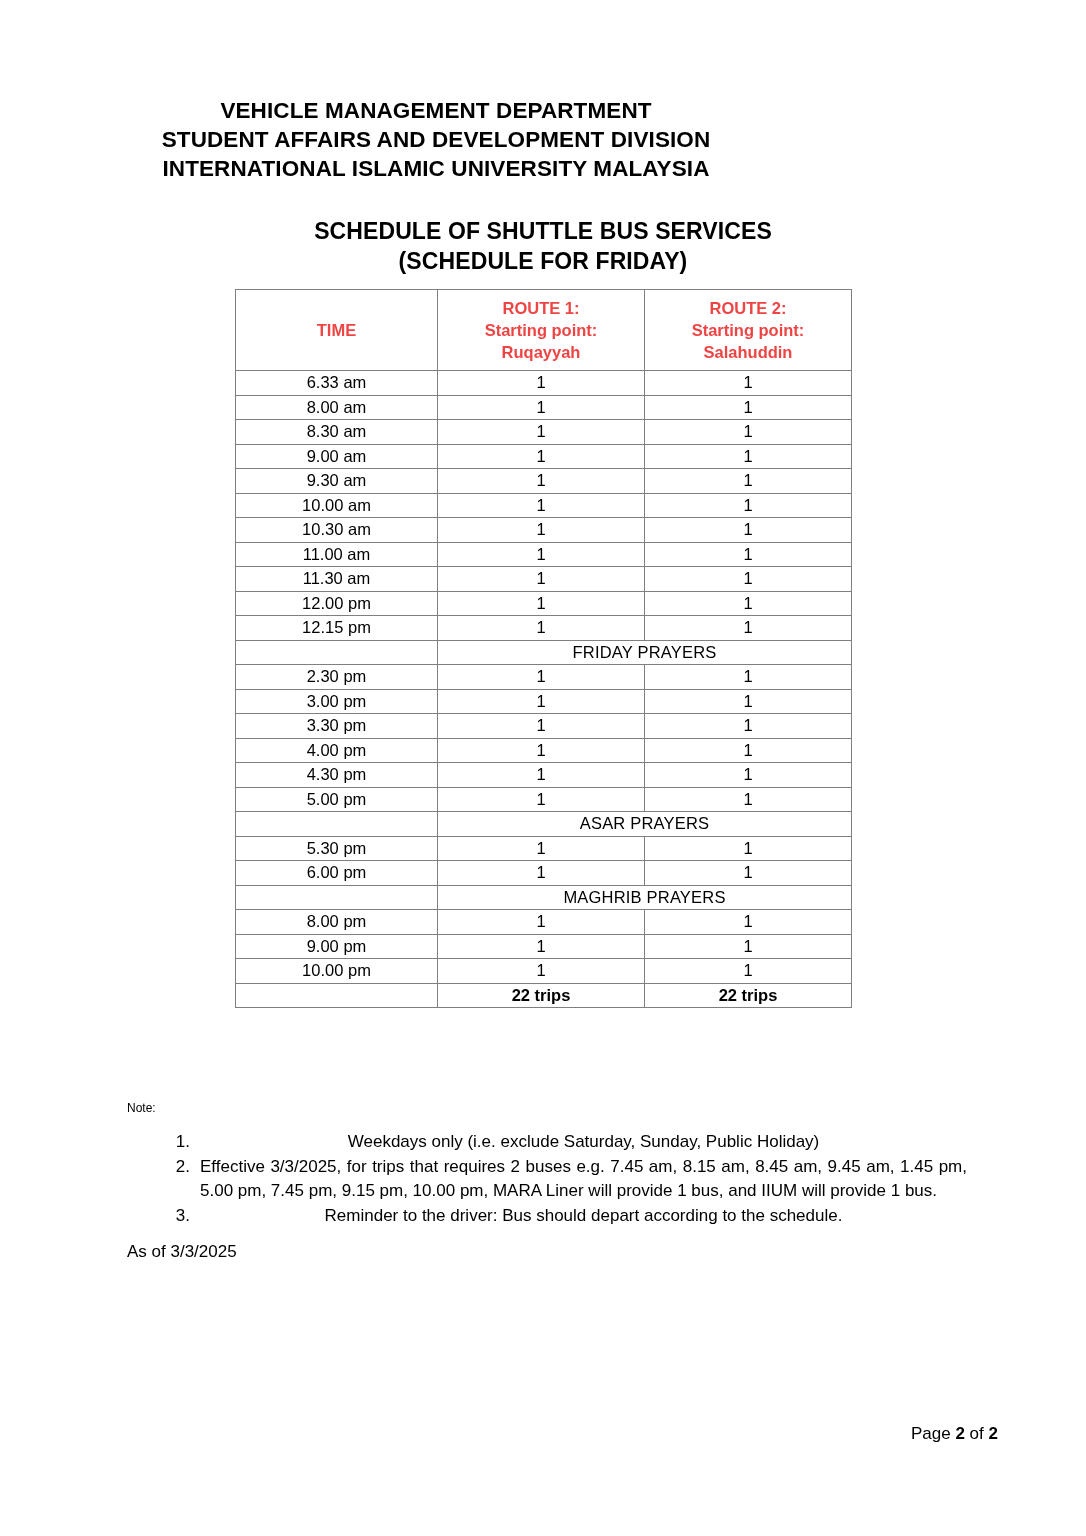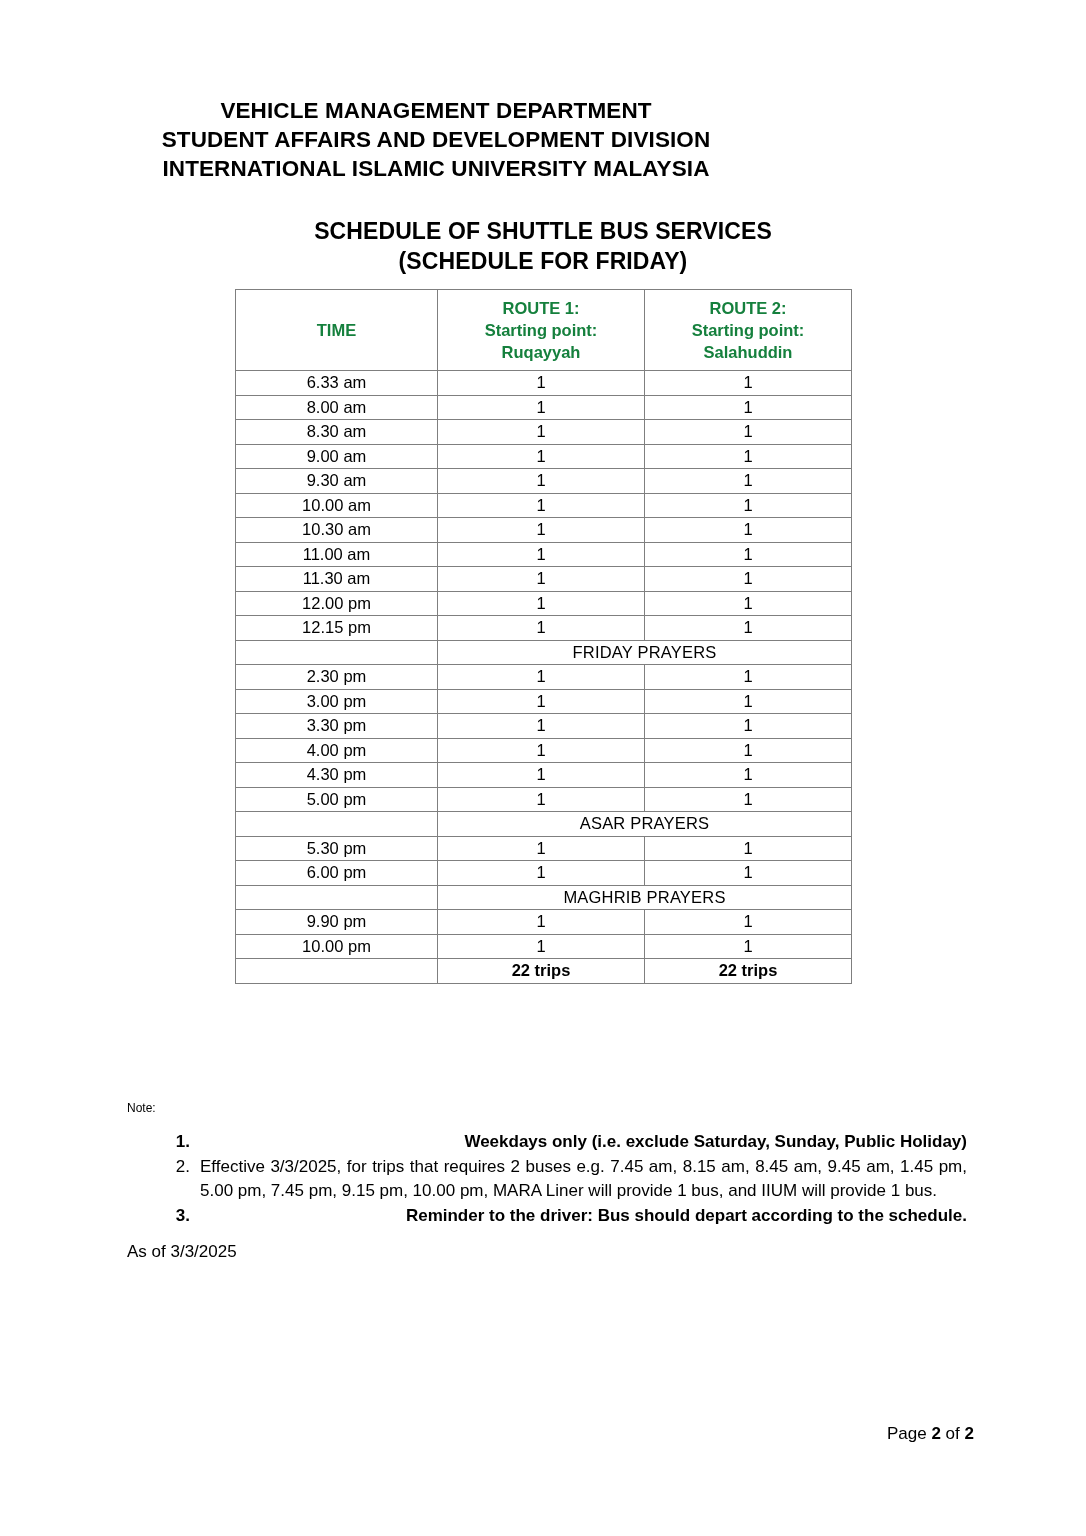--- a/index.html
+++ b/index.html
@@ -73,21 +73,21 @@
   table.schedule td {
     border: 1px solid #7f7f7f;
     padding: 0;
     text-align: center;
     vertical-align: middle;
     font-size: 16.5px;
     line-height: 23.5px;
     height: 23.5px;
   }
   table.schedule thead th {
-    color: #15803d;
+    color: #ef4444;
     font-weight: bold;
     font-size: 16.5px;
     line-height: 22px;
     height: 76px;
     padding: 2px 4px;
   }
   table.schedule thead th .hl { display: block; white-space: nowrap; }
 
   td.time-cell  { font-size: 17px; }
   td.count-cell { font-size: 17px; }
@@ -130,37 +130,37 @@
     margin-bottom: 0px;
   }
   ol.notes-list > li::before {
     content: counter(noteitem) ".";
     position: absolute;
     left: -34px;
     width: 24px;
     text-align: right;
     font-size: 17px;
   }
-  ol.notes-list > li.no-justify { text-align: right; font-weight: bold; }
+  ol.notes-list > li.no-justify { text-align: center; }
 
   .as-of {
     position: absolute;
     top: 1240px;
     left: 127px;
     font-size: 17px;
     line-height: 24px;
   }
 
   
   .footer-page {
     position: absolute;
     top: 1422px;
     left: 0;
     width: 1086px;
-    padding-right: 112px;
+    padding-right: 88px;
     box-sizing: border-box;
     text-align: right;
     font-size: 17px;
     line-height: 24px;
   }
   .footer-page .num { font-weight: bold; }
 </style>
 </head>
 <body>
 
@@ -303,21 +303,26 @@
           <tr>
             <td class="time-cell">6.00 pm</td>
             <td class="count-cell">1</td>
             <td class="count-cell">1</td>
           </tr>
           <tr>
             <td class="empty-cell"></td>
             <td class="prayer-cell" colspan="2">MAGHRIB PRAYERS</td>
           </tr>
           <tr>
-            <td class="time-cell">9.90 pm</td>
+            <td class="time-cell">8.00 pm</td>
+            <td class="count-cell">1</td>
+            <td class="count-cell">1</td>
+          </tr>
+          <tr>
+            <td class="time-cell">9.00 pm</td>
             <td class="count-cell">1</td>
             <td class="count-cell">1</td>
           </tr>
           <tr>
             <td class="time-cell">10.00 pm</td>
             <td class="count-cell">1</td>
             <td class="count-cell">1</td>
           </tr>
           <tr>
             <td class="empty-cell"></td>

